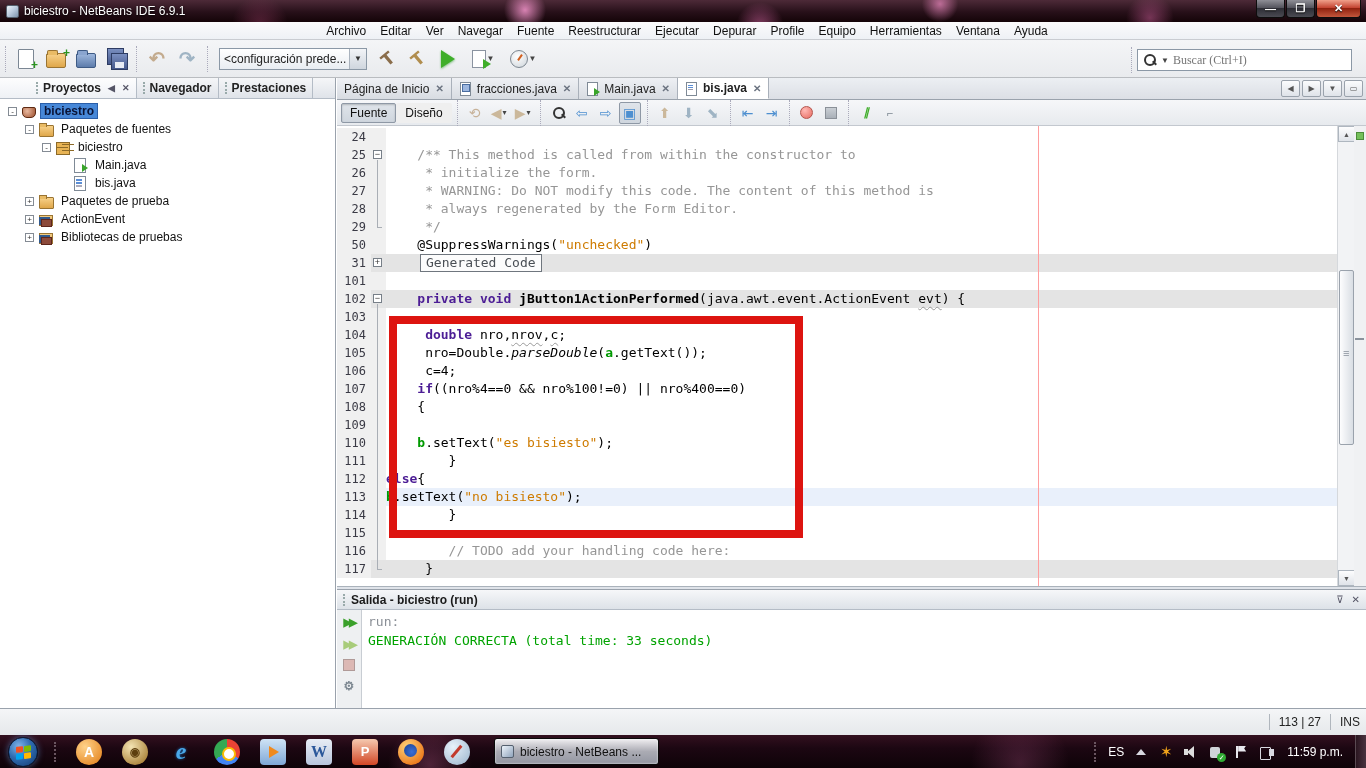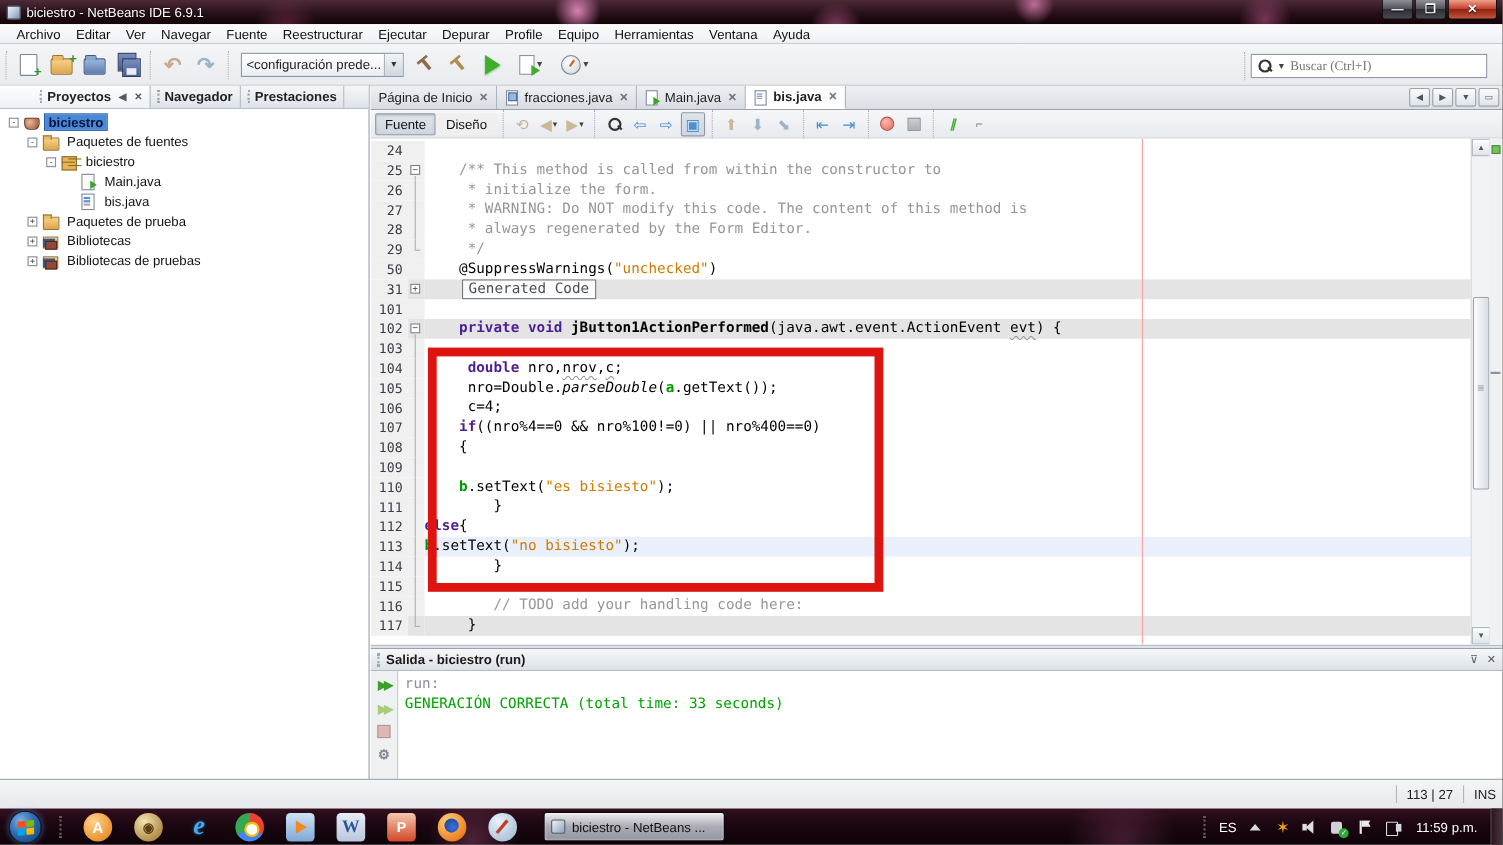--- a/index.html
+++ b/index.html
@@ -20,21 +20,21 @@
     background:linear-gradient(135deg,#eef4fb 0%,#b9c9dd 50%,#7e93ad 100%); border:1px solid #55606e; }
   #titlebar .ttext { font-size:12px; text-shadow:0 1px 2px #000; }
   #winbtns { position:absolute; right:5px; top:0; display:flex; }
   .winbtn { width:29px; height:18px; border:1px solid #0d0d0d; border-top:none; display:flex; align-items:center; justify-content:center;
     color:#fff; font-size:11px; font-weight:bold; background:linear-gradient(180deg,#8e8e96 0%,#55555e 45%,#2e2e36 50%,#4a4a52 100%);
     border-radius:0 0 4px 4px; margin-left:1px; text-shadow:0 1px 1px #000; }
   .winbtn.close { background:linear-gradient(180deg,#f0a08a 0%,#c44532 45%,#91220f 50%,#c2563c 100%); width:45px; }
 
   
   #menubar { position:absolute; left:0; top:22px; width:1366px; height:18px; background:linear-gradient(180deg,#fbfbfc,#eef1f5);
-    border-bottom:1px solid #c9ccd1; display:flex; align-items:center; padding-left:8px; }
+    border-bottom:1px solid #c9ccd1; display:flex; align-items:center; padding-left:8px;justify-content:center; }
   .menu-item { font-size:12px; color:#111; padding:0 7px; height:18px; line-height:18px; }
 
   
   #toolbar { position:absolute; left:0; top:40px; width:1366px; height:38px; background:linear-gradient(180deg,#f4f5f7,#e9ebee);
     border-bottom:1px solid #b9bcc0; display:flex; align-items:center; }
   .tb-sep { width:1px; height:26px; margin:0 5px; border-left:1px dotted #aab; }
   .tb-btn { width:28px; height:28px; margin:0 1px; display:flex; align-items:center; justify-content:center; position:relative; }
   .pagei { width:16px; height:20px; background:#fff; border:1px solid #7b8794; border-radius:1px; position:relative; }
   .pagei .plus { position:absolute; right:-5px; bottom:-4px; color:#2c9420; font-weight:bold; font-size:12px; text-shadow:0 0 1px #fff; }
   .folderi { width:20px; height:15px; background:linear-gradient(180deg,#f7d189,#dfa74a); border:1px solid #9a7432; border-radius:2px; position:relative; margin-top:4px; }
@@ -352,21 +352,21 @@
           <span class="tlabel">bis.java</span>
         </div>
         <div class="trow" style="padding-left: 25px;">
           <span class="toggle">+</span>
           <span class="ticon test-folder"></span>
           <span class="tlabel">Paquetes de prueba</span>
         </div>
         <div class="trow" style="padding-left: 25px;">
           <span class="toggle">+</span>
           <span class="ticon libraries"></span>
-          <span class="tlabel">Bibliotecas</span>
+          <span class="tlabel">ActionEvent</span>
         </div>
         <div class="trow" style="padding-left: 25px;">
           <span class="toggle">+</span>
           <span class="ticon libraries"></span>
           <span class="tlabel">Bibliotecas de pruebas</span>
         </div>
       </div>
   </div>
 
   <div id="right-col">

